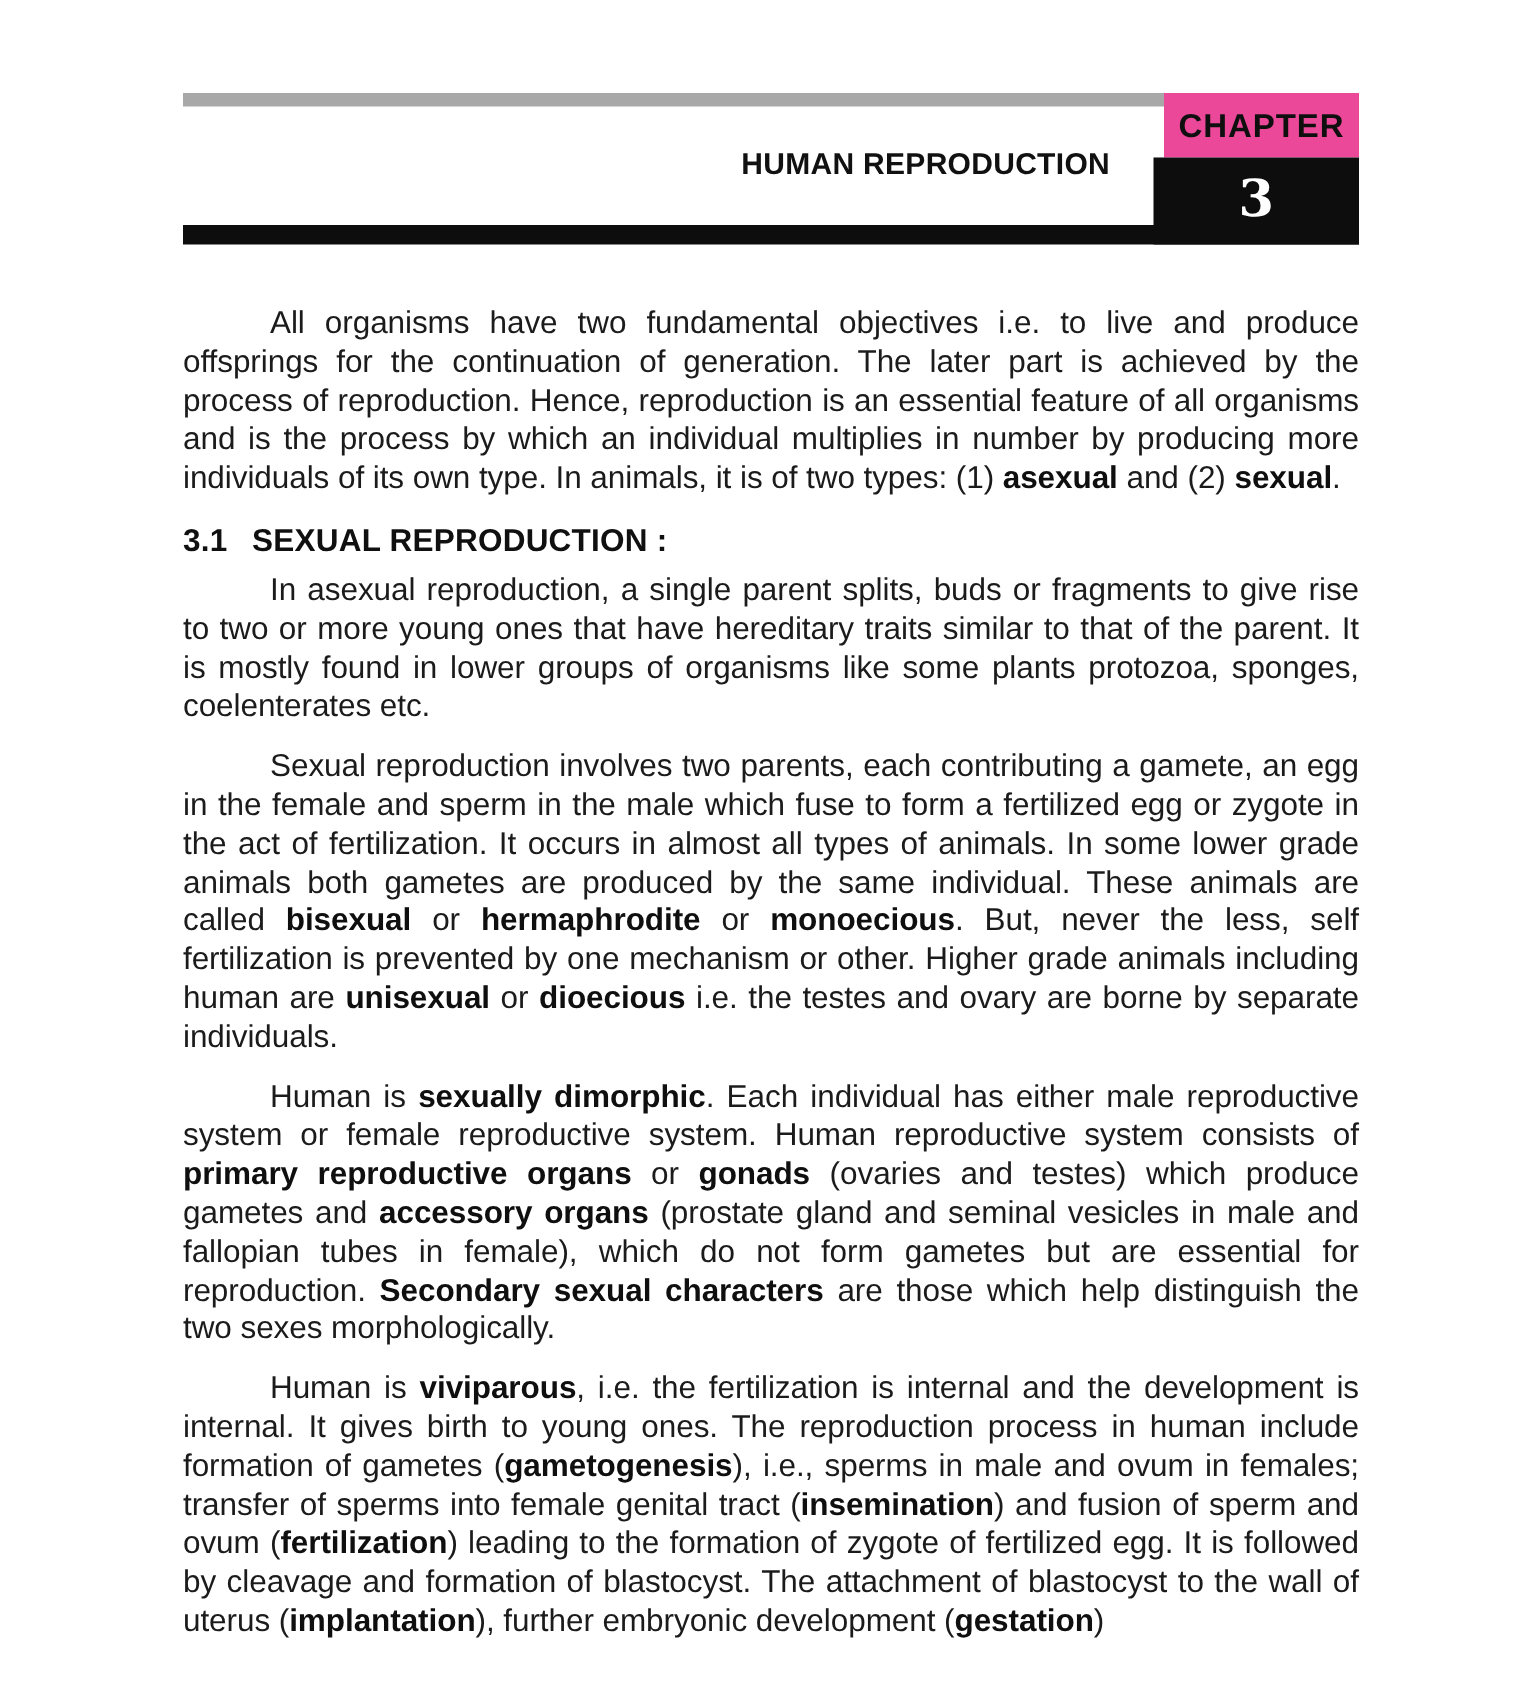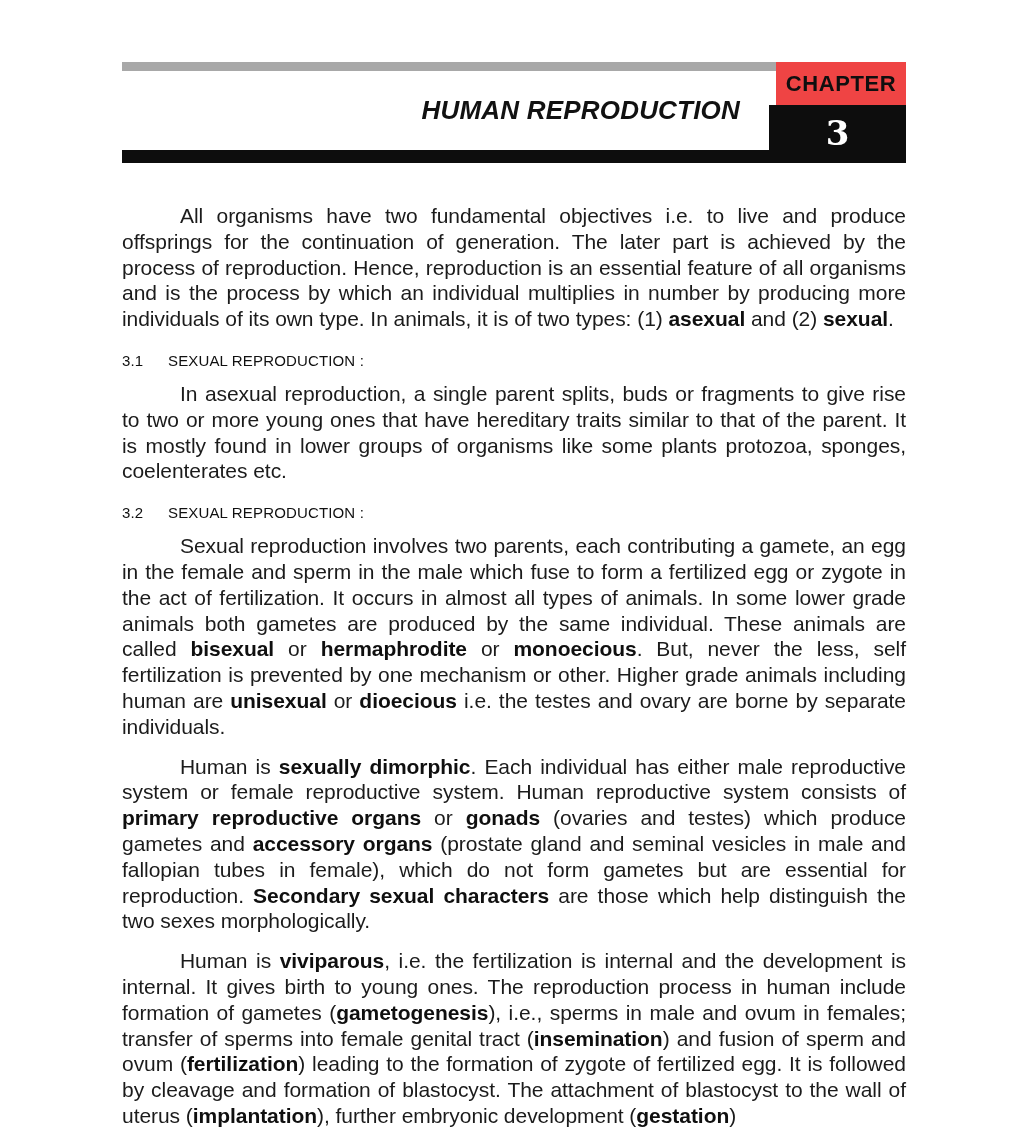--- a/index.html
+++ b/index.html
@@ -55,43 +55,42 @@
     position: absolute;
     left: 0;
     top: 24px;
     width: 640px;
     height: 48px;
     display: flex;
     align-items: center;
     justify-content: flex-end;
     padding-right: 22px;
     box-sizing: border-box;
-    font-size: 26px;
+    font-size: 20px;
     font-weight: 700;
     letter-spacing: 0.2px;
     color: #111111;
     white-space: nowrap;
-    font-style: italic;
   }
 
   
   .chapter-badge {
     position: absolute;
     right: 0;
     top: 0;
     width: 137px;
     height: 101px;
   }
   .badge-word {
     position: absolute;
     left: 7px;
     top: 0;
     width: 130px;
     height: 43px;
-    background: #ef4444;
+    background: #ec4899;
     display: flex;
     align-items: center;
     justify-content: center;
     font-size: 22px;
     font-weight: 700;
     letter-spacing: 0.6px;
     color: #0f0f0f;
     line-height: 1;
   }
   .badge-number {
@@ -133,22 +132,22 @@
   p.para.indent {
     text-indent: 58px;
   }
   p.para b {
     font-weight: 700;
     color: #0f0f0f;
   }
 
   h2.section-heading {
     margin: 18px 0 9px 0;
-    font-size: 15px;
-    font-weight: 400;
+    font-size: 21px;
+    font-weight: 700;
     line-height: 22px;
     color: #101010;
     letter-spacing: 0.15px;
     display: flex;
   }
   h2.section-heading .sec-num {
     width: 46px;
     flex: 0 0 46px;
   }
   h2.section-heading .sec-label {
@@ -178,24 +177,20 @@
 
     <p class="para indent"><span>All organisms have two fundamental objectives i.e. to live and produce offsprings for the continuation of generation. The later part is achieved by the process of reproduction. Hence, reproduction is an essential feature of all organisms and is the process by which an individual multiplies in number by producing more individuals of its own type. In animals, it is of two types: (1) </span><b>asexual</b><span> and (2) </span><b>sexual</b><span>.</span></p>
 
     <h2 class="section-heading">
       <span class="sec-num">3.1</span>
       <span class="sec-label">SEXUAL REPRODUCTION :</span>
     </h2>
 
     <p class="para indent">In asexual reproduction, a single parent splits, buds or fragments to give rise to two or more young ones that have hereditary traits similar to that of the parent. It is mostly found in lower groups of organisms like some plants protozoa, sponges, coelenterates etc.</p>
 
-    <h2 class="section-heading">
-      <span class="sec-num">3.2</span>
-      <span class="sec-label">SEXUAL REPRODUCTION :</span>
-    </h2>
 
     <p class="para indent"><span>Sexual reproduction involves two parents, each contributing a gamete, an egg in the female and sperm in the male which fuse to form a fertilized egg or zygote in the act of fertilization. It occurs in almost all types of animals. In some lower grade animals both gametes are produced by the same individual. These animals are called </span><b>bisexual</b><span> or </span><b>hermaphrodite</b><span> or </span><b>monoecious</b><span>. But, never the less, self fertilization is prevented by one mechanism or other. Higher grade animals including human are </span><b>unisexual</b><span> or </span><b>dioecious</b><span> i.e. the testes and ovary are borne by separate individuals.</span></p>
 
     <p class="para indent"><span>Human is </span><b>sexually dimorphic</b><span>. Each individual has either male reproductive system or female reproductive system. Human reproductive system consists of </span><b>primary reproductive organs</b><span>  or </span><b>gonads</b><span> (ovaries and testes) which produce gametes and </span><b>accessory organs</b><span> (prostate gland and seminal vesicles in male and fallopian tubes in female), which do not form gametes but are essential for reproduction. </span><b>Secondary sexual characters</b><span> are those which help distinguish the two sexes morphologically.</span></p>
 
     <p class="para indent"><span>Human is </span><b>viviparous</b><span>, i.e. the fertilization is internal and the development is internal. It gives birth to young ones. The reproduction process in human include formation of gametes (</span><b>gametogenesis</b><span>), i.e., sperms in male and ovum in females; transfer of sperms into female genital tract (</span><b>insemination</b><span>) and fusion of sperm and ovum (</span><b>fertilization</b><span>) leading to the formation of zygote of fertilized egg. It is followed by cleavage and formation of blastocyst. The attachment of blastocyst to the wall of uterus (</span><b>implantation</b><span>), further embryonic development (</span><b>gestation</b><span>)</span></p>
 
   </div>
 </div>
 

